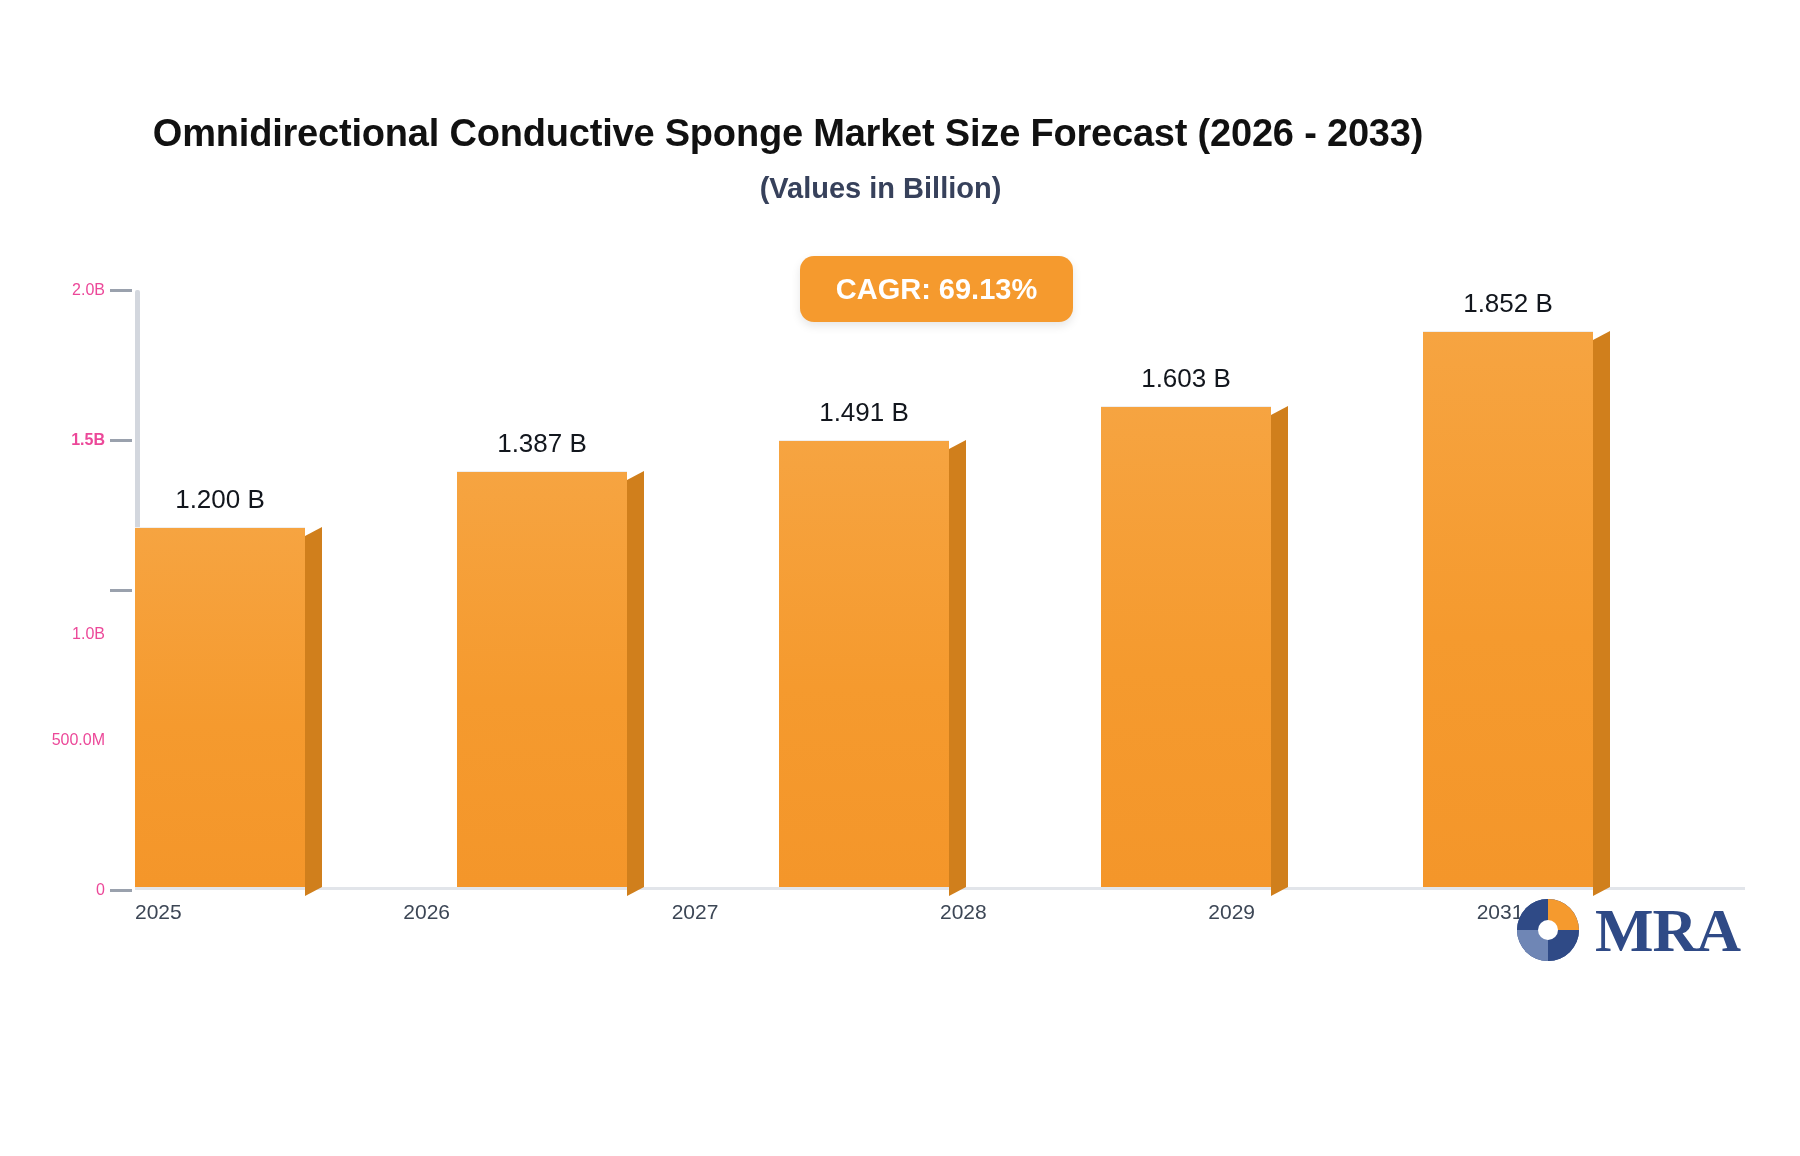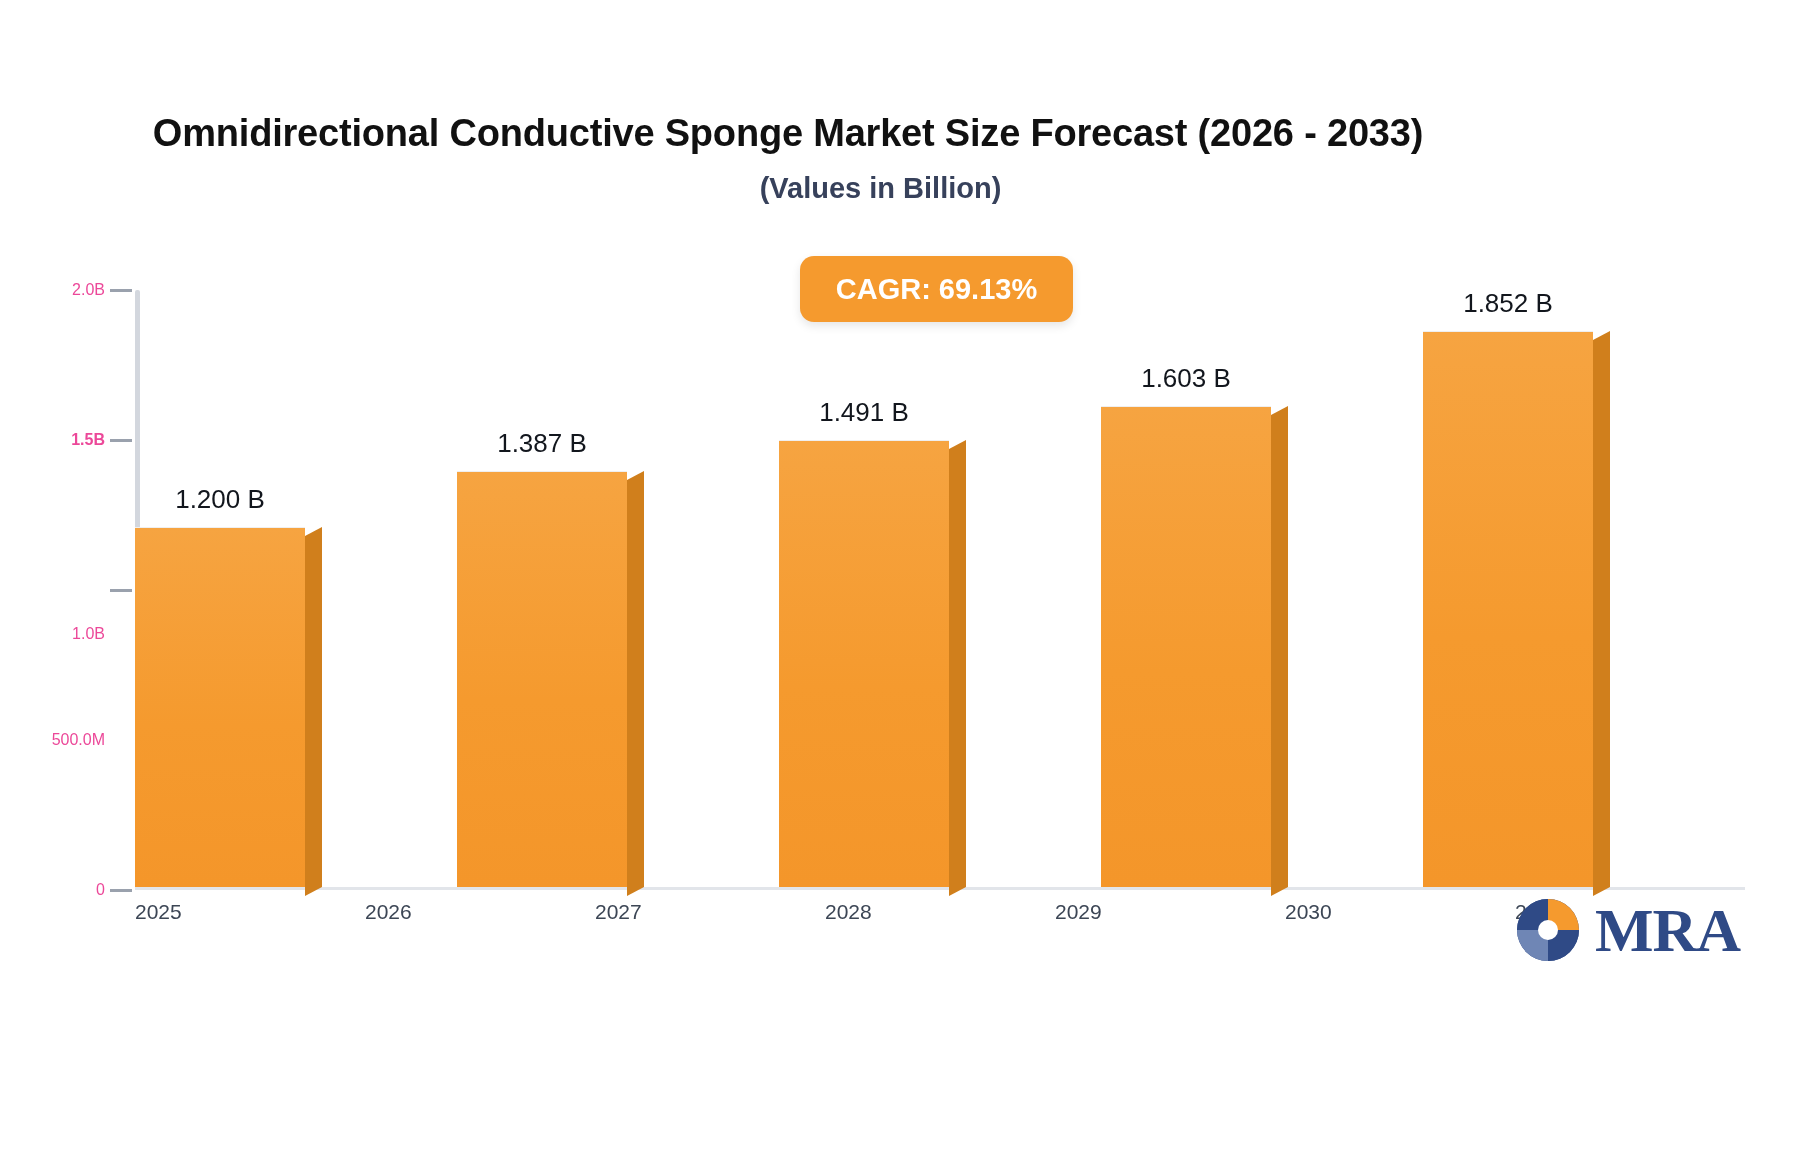--- a/index.html
+++ b/index.html
@@ -206,21 +206,20 @@
 
     </div>
   </div>
 
   <div class="xlabels">
     <div class="xlabel">2025</div>
     <div class="xlabel">2026</div>
     <div class="xlabel">2027</div>
     <div class="xlabel">2028</div>
     <div class="xlabel">2029</div>
-    <div class="xlabel">2030</div>
     <div class="xlabel">2031</div>
   </div>
 
   <div class="logo">
     <div class="logo-mark">
       <div class="q1"></div>
         <div class="q2"></div>
         <div class="q3"></div>
         <div class="q4"></div>
       <div class="inner"></div>

